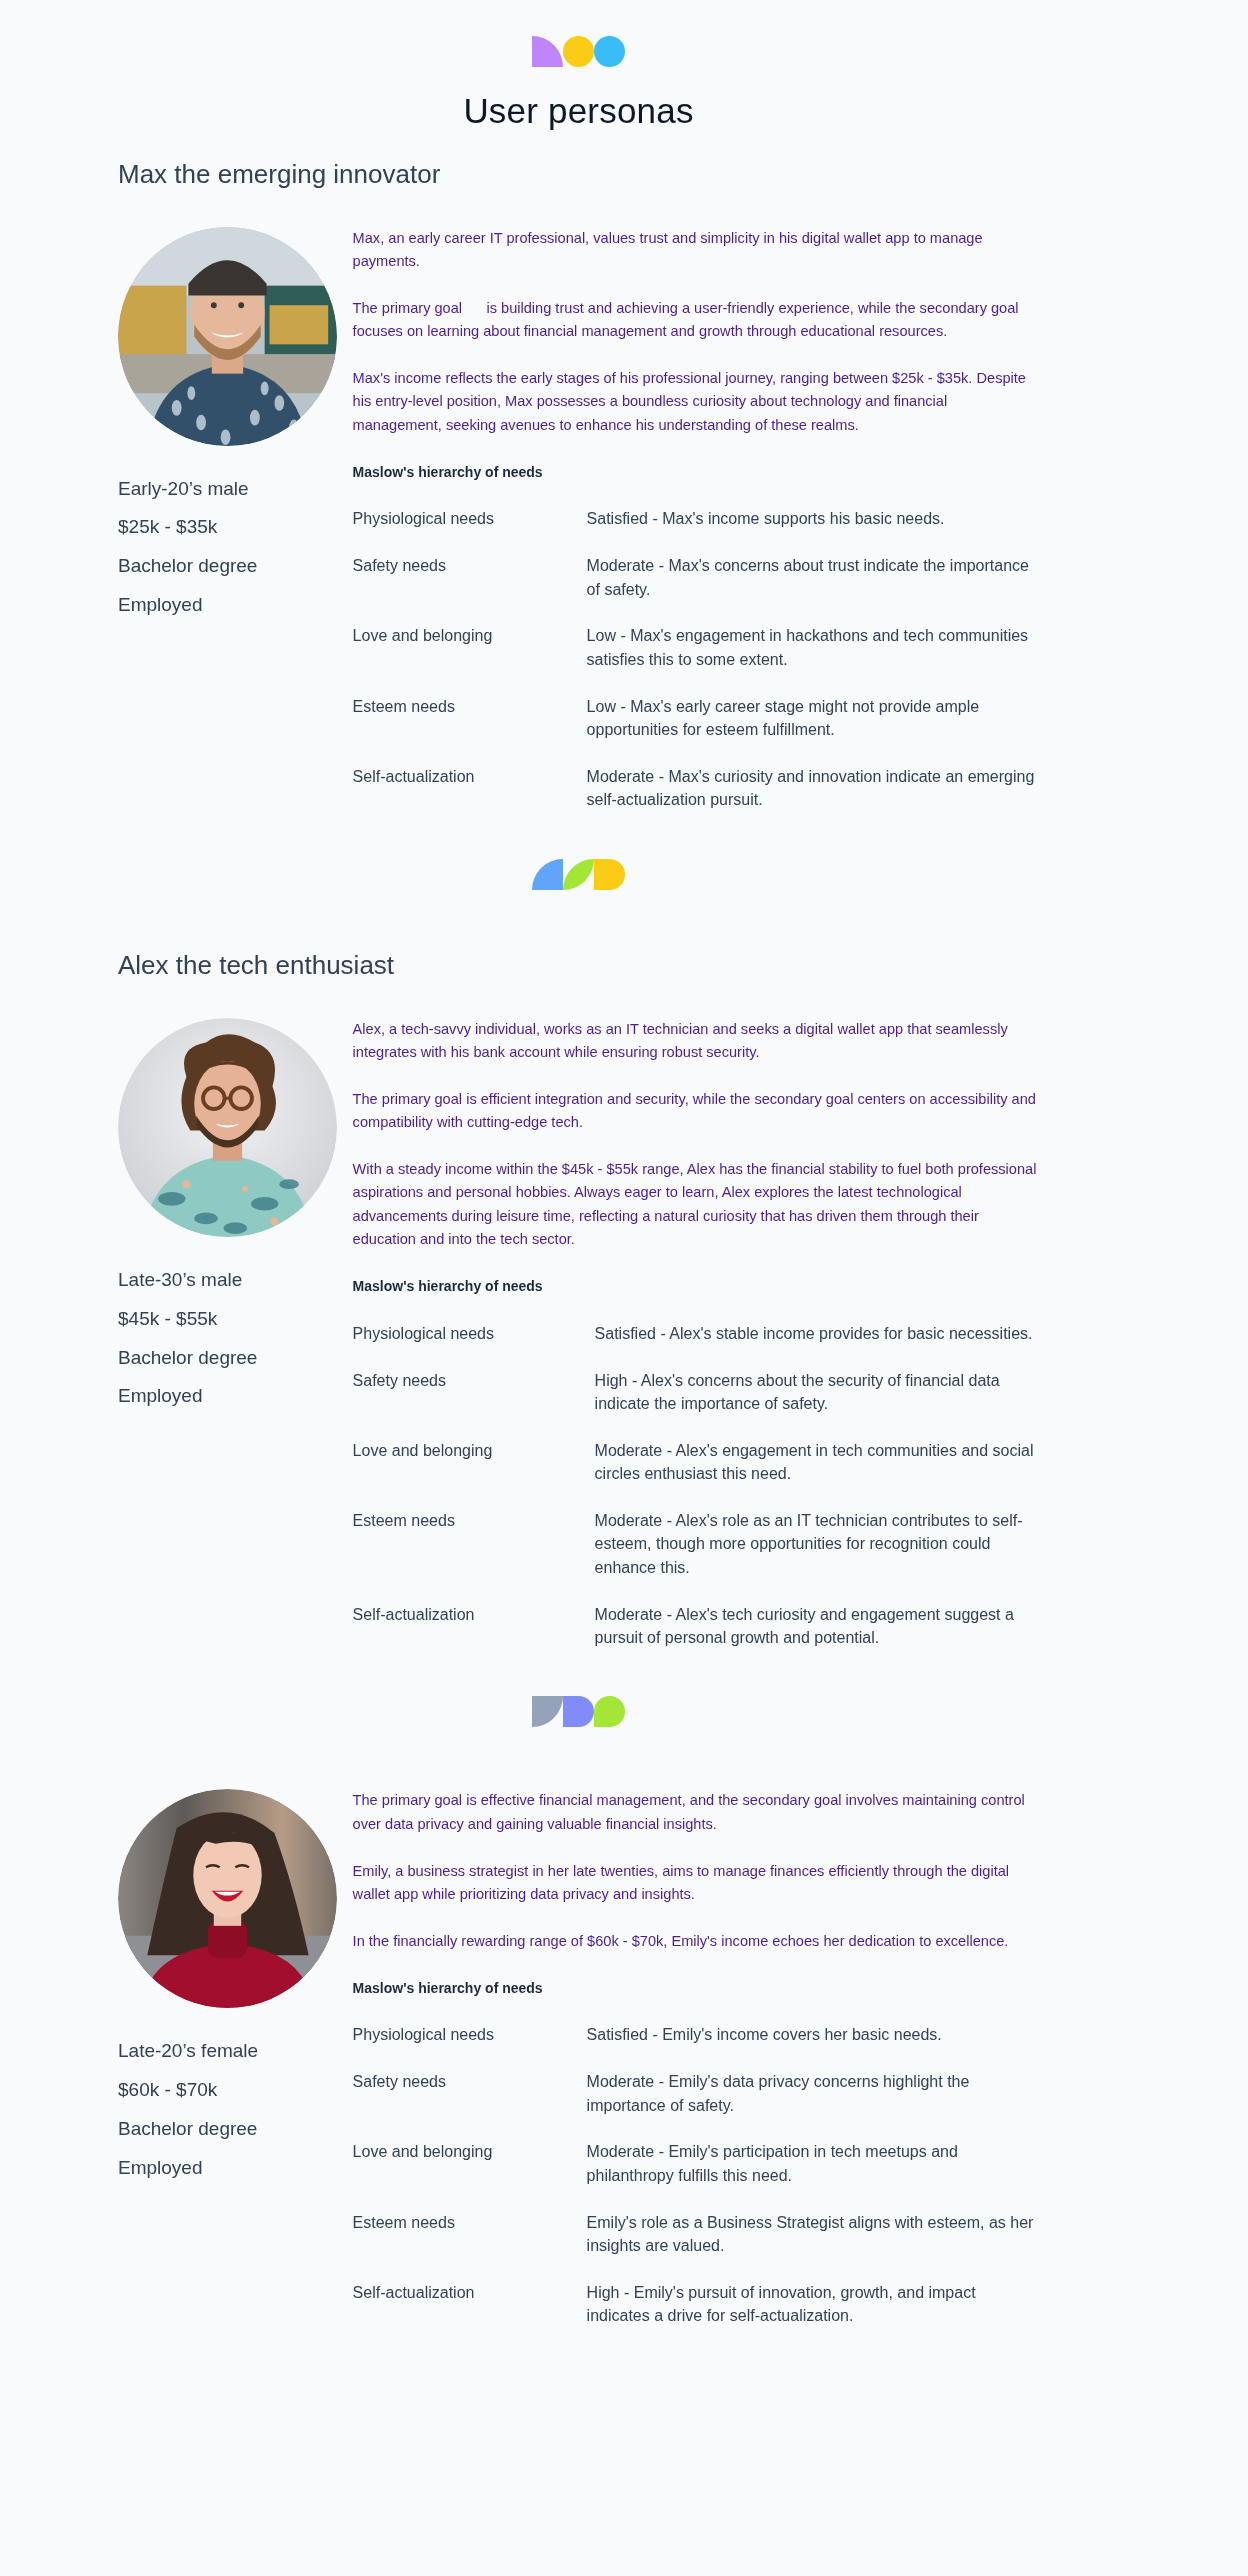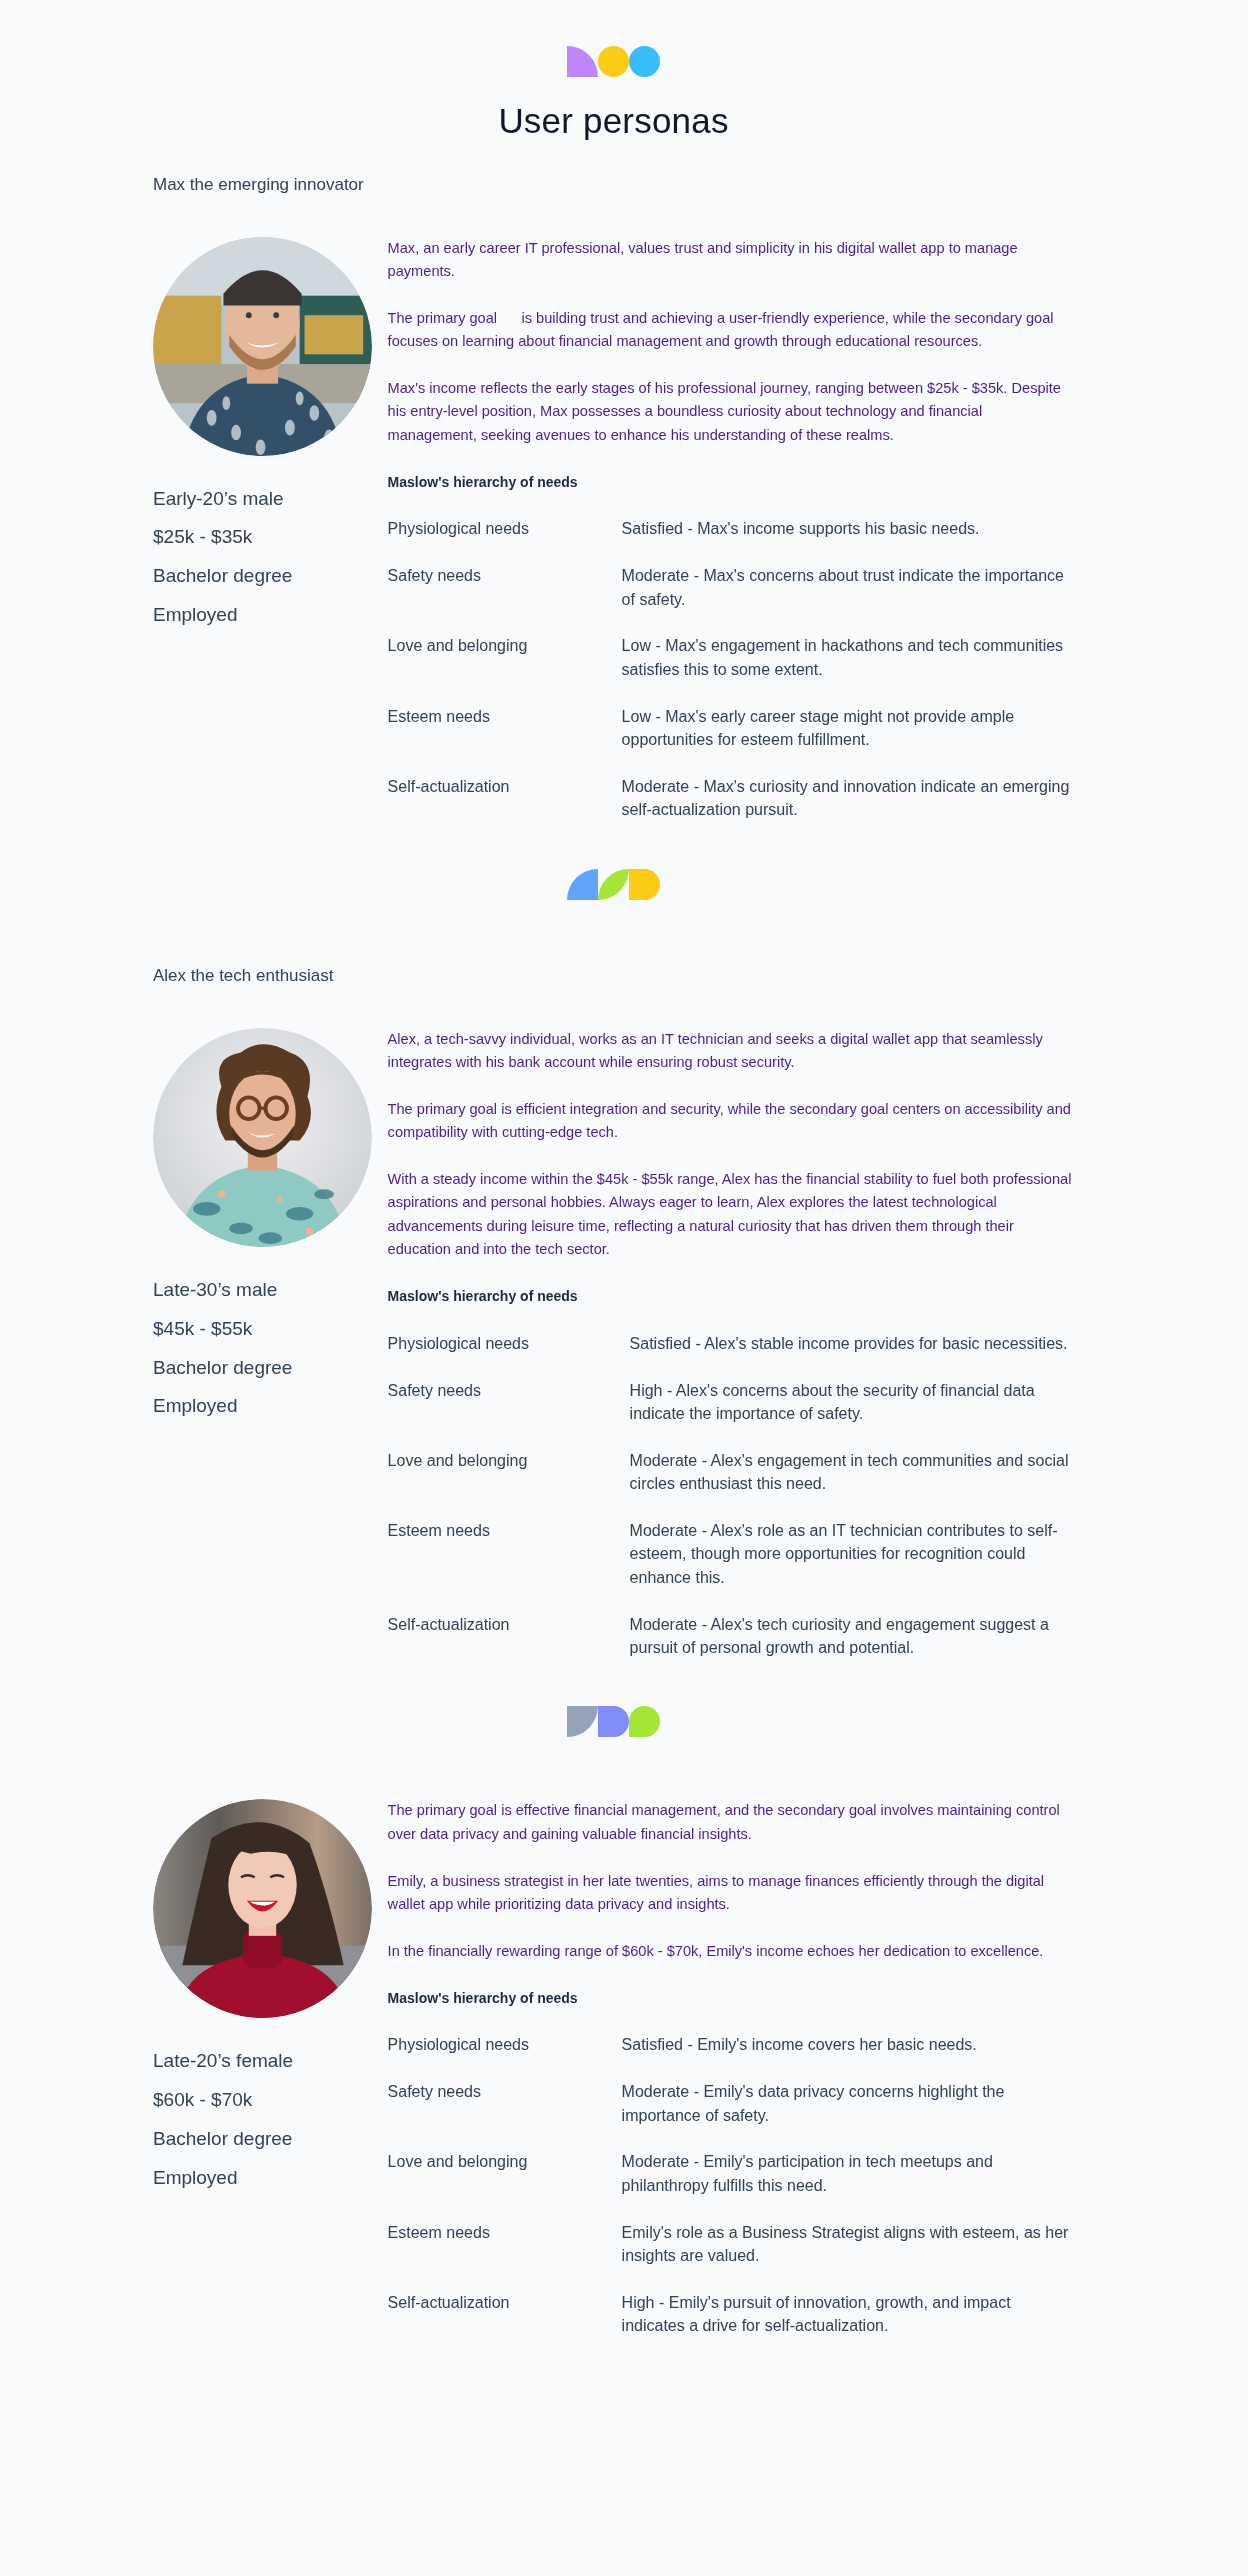--- a/index.html
+++ b/index.html
@@ -4,30 +4,30 @@
 <style>
   * { box-sizing: border-box; margin: 0; padding: 0; }
   html, body { background: #f8fafc; }
   body {
     width: 1249px;
     min-height: 2576px;
     font-family: "Liberation Sans", "DejaVu Sans", sans-serif;
     color: #334155;
     -webkit-font-smoothing: antialiased;
   }
-  .page { width: 1157px; padding-top: 46px; position: relative; margin-left: 35px; }
+  .page { width: 1157px; padding-top: 36px; position: relative; }
   .logo { display: flex; justify-content: center; height: 31px; }
   .logo .shape { width: 31px; height: 31px; display: block; }
   .page-title {
     text-align: center; font-size: 35px; line-height: 43px; color: #0f172a;
     font-weight: 400; margin-top: 21.5px; letter-spacing: 0.2px;
   }
   .persona { width: 921px; margin: 0 auto; }
   .persona-title {
-    font-size: 17px; line-height: 27px; color: #334155; font-weight: 400;
+    font-size: 26px; line-height: 27px; color: #334155; font-weight: 400;
   }
   .persona-body { display: flex; margin-top: 39px; }
   .left-col { width: 219px; flex: 0 0 219px; }
   .avatar {
     width: 219px; height: 219px; border-radius: 50%; overflow: hidden; display: block;
   }
   .facts { margin-top: 31px; list-style: none; }
   .facts li { font-size: 19px; line-height: 23.4px; height: 23.4px; margin-bottom: 15.6px; color: #334155; }
   .right-col { margin-left: 15.6px; flex: 1; }
   .para { font-size: 14.6px; line-height: 23.4px; color: #4c1d95; margin-bottom: 23.4px; }

